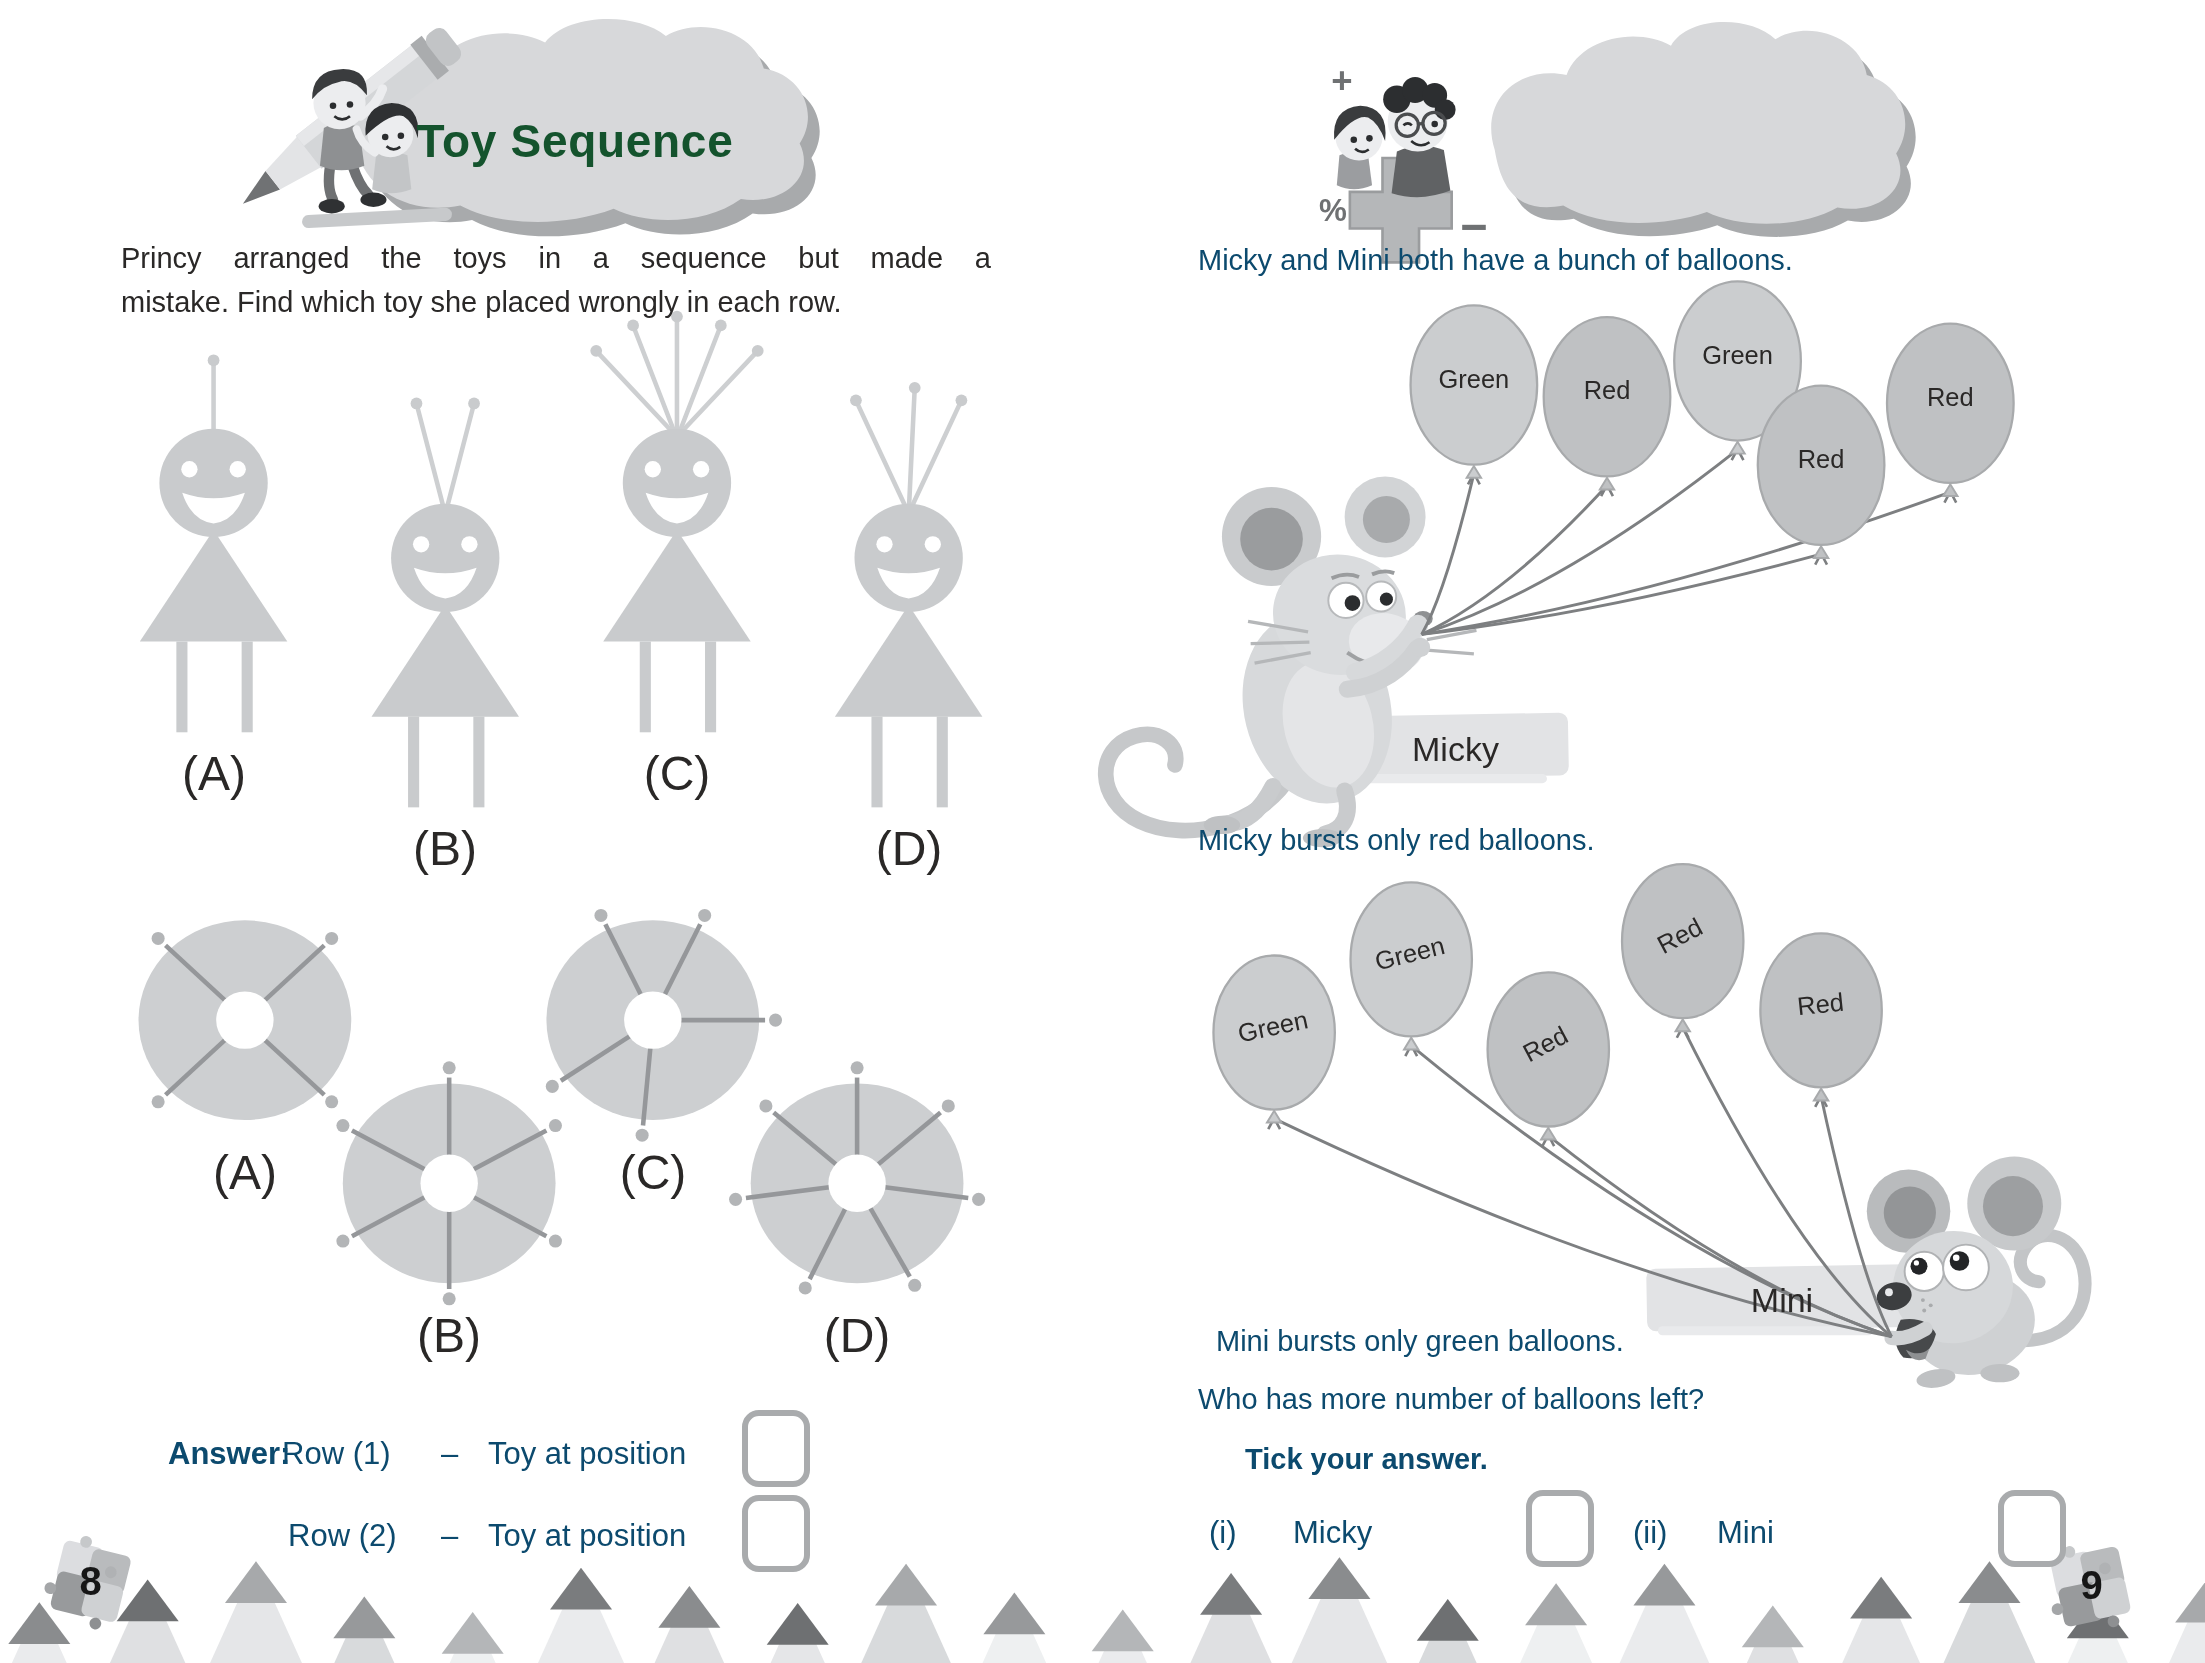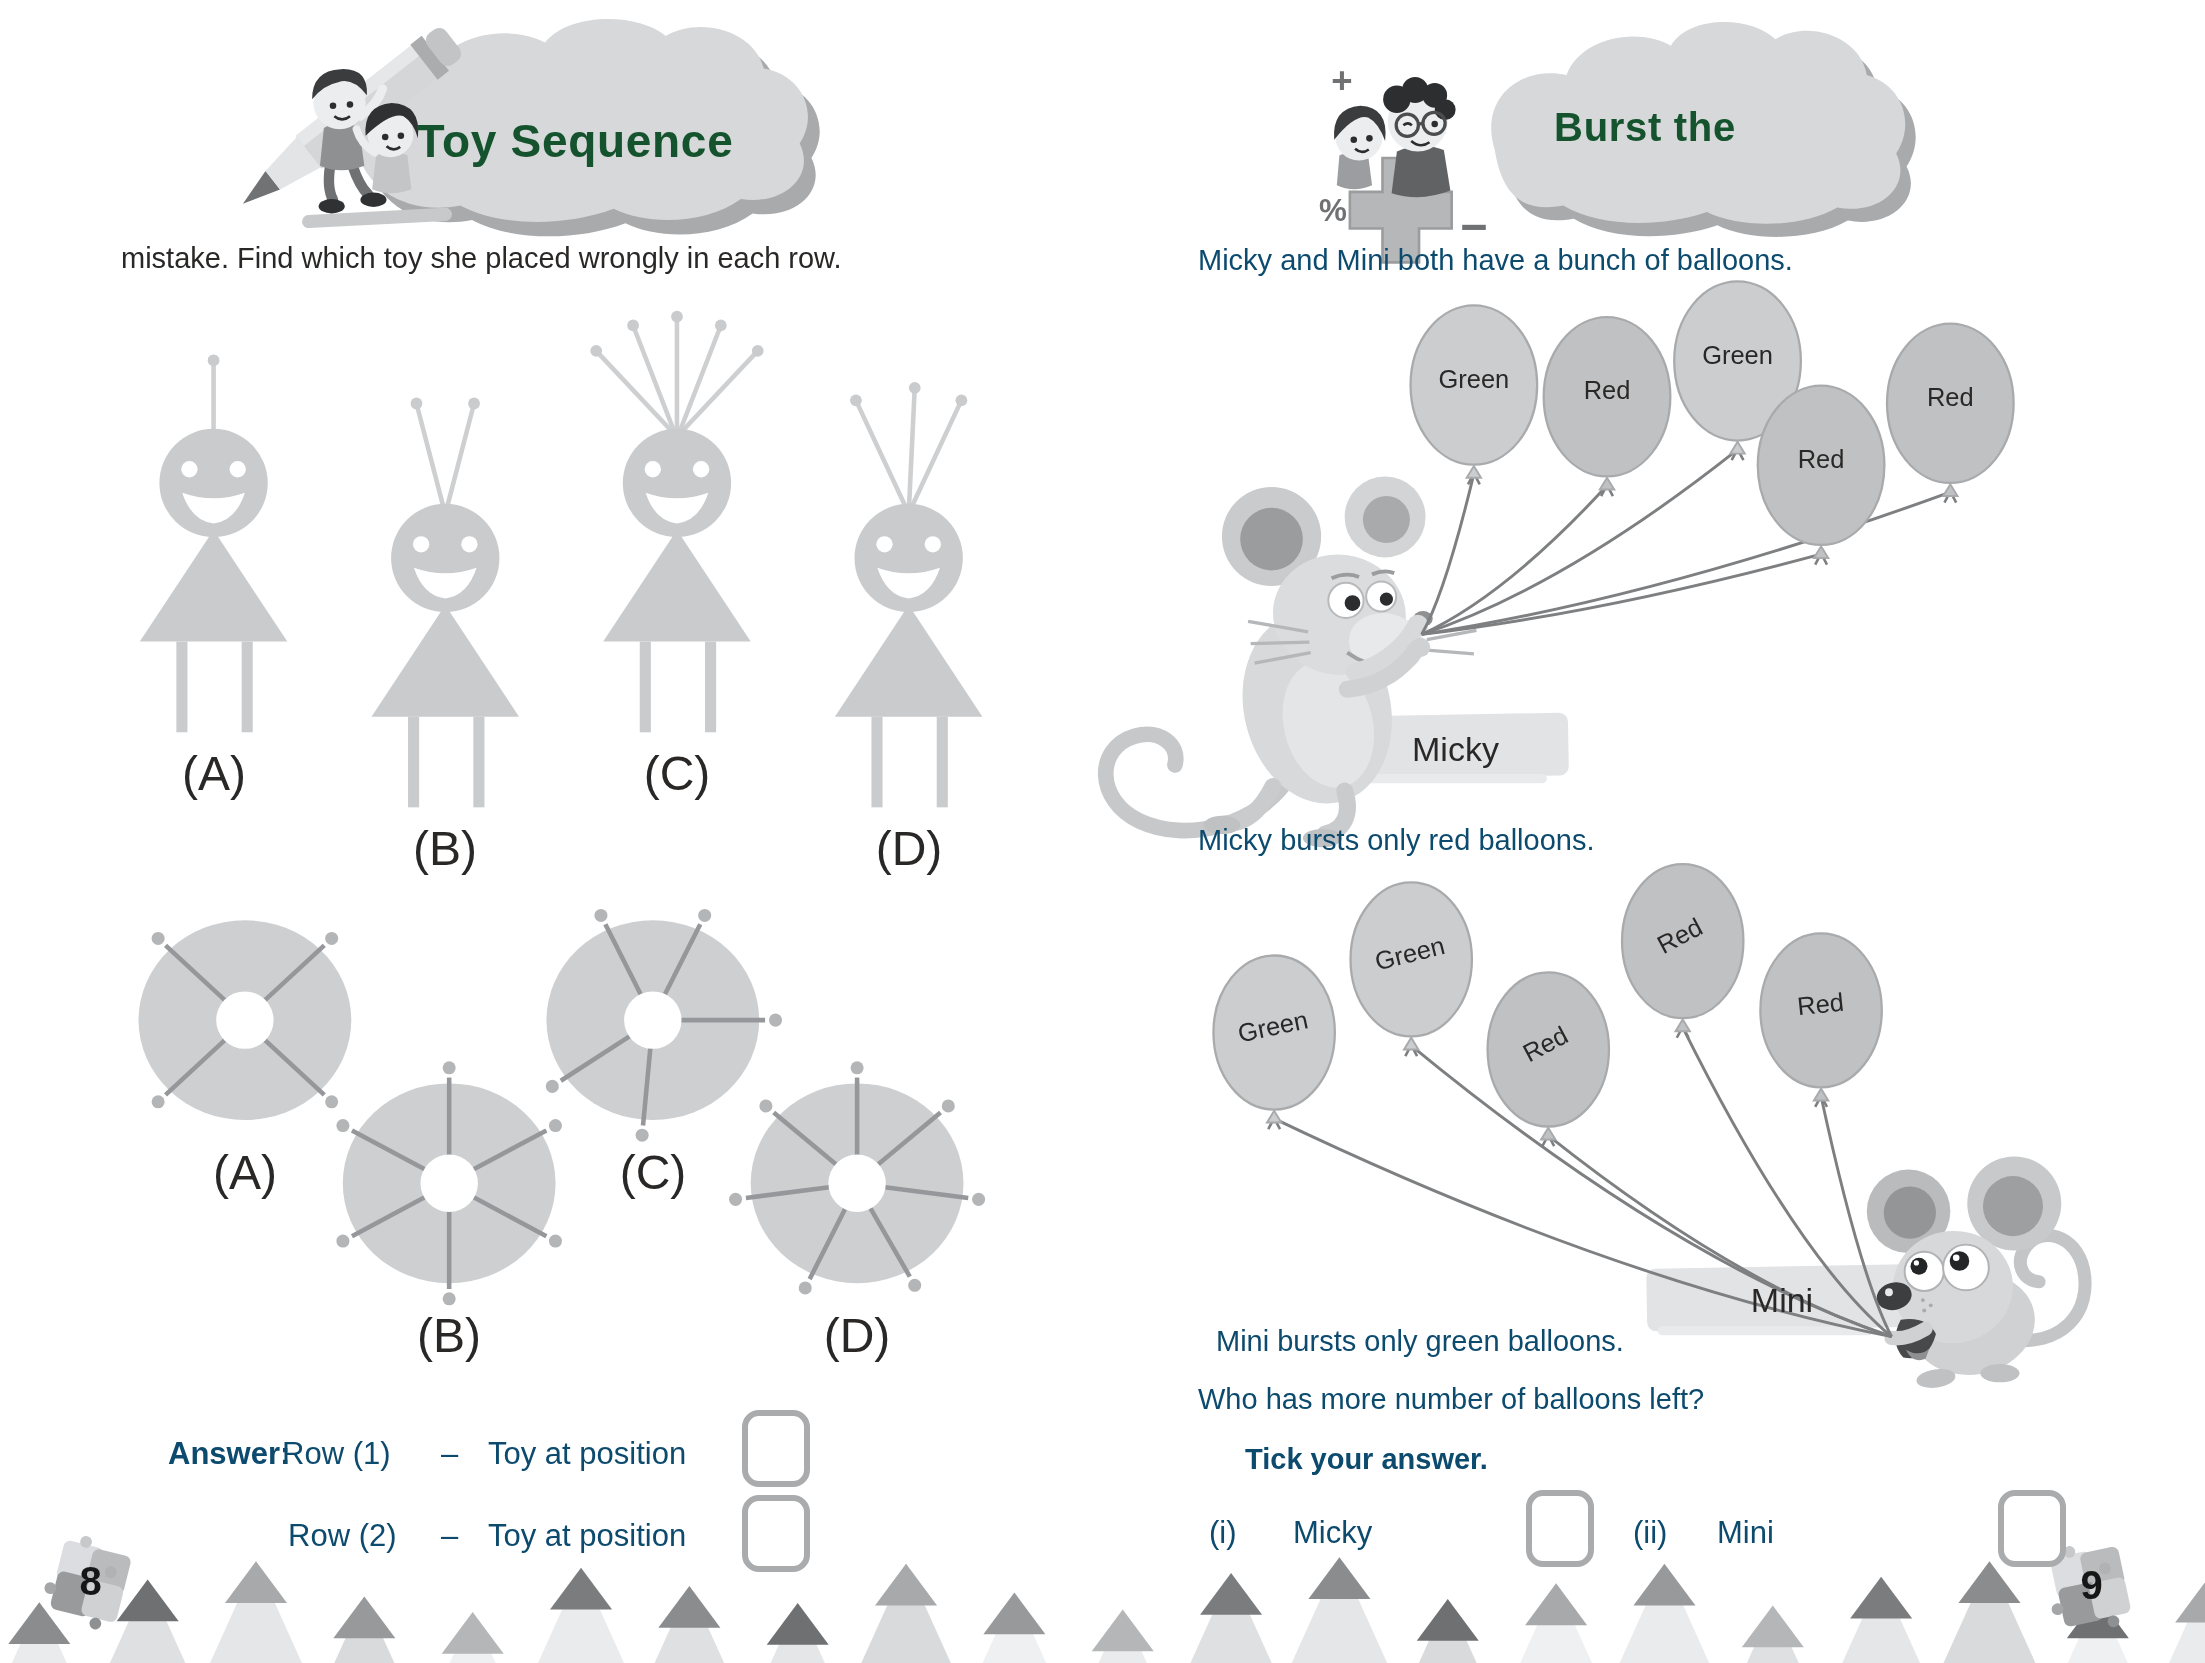--- a/index.html
+++ b/index.html
@@ -556,20 +556,21 @@
       <circle cx="-22" cy="-58" r="9" fill="#c6c8ca"></circle>
         <circle cx="26" cy="-22" r="9" fill="#b0b2b4"></circle>
       <circle cx="-58" cy="24" r="9" fill="#a4a6a8"></circle>
         <circle cx="22" cy="60" r="9" fill="#8e9092"></circle>
     </g>
   </svg>
 
   <div class="t title title-left">Toy Sequence</div>
 
   <div class="instr">
+    <div class="jline">Princy arranged the toys in a sequence but made a</div>
     <div>mistake. Find which toy she placed wrongly in each row.</div>
   </div>
 
   <div class="figlabel" style="left:142px;top:746px;">(A)</div>
   <div class="figlabel" style="left:373px;top:821px;">(B)</div>
   <div class="figlabel" style="left:605px;top:746px;">(C)</div>
   <div class="figlabel" style="left:837px;top:821px;">(D)</div>
 
   <div class="figlabel" style="left:173px;top:1145px;">(A)</div>
   <div class="figlabel" style="left:377px;top:1308px;">(B)</div>
@@ -583,21 +584,20 @@
   <div class="box" style="left:742px;top:1410px;"></div>
 
   <div class="t answord" style="left:288px;top:1518px;">Row (2)</div>
   <div class="t answord" style="left:441px;top:1518px;">–</div>
   <div class="t answord" style="left:488px;top:1518px;">Toy at position</div>
   <div class="box" style="left:742px;top:1495px;"></div>
 
   <div class="pagenum" style="left:61px;top:1559px;">8</div>
 
   <div class="t title title-right">
-    <div>Burst the</div>
   </div>
 
   <div class="t cap" style="left:1198px;top:244px;">Micky and Mini both have a bunch of balloons.</div>
   <div class="name-tag" style="left:1364px;top:730px;width:183px;">Micky</div>
   <div class="t cap" style="left:1198px;top:824px;">Micky bursts only red balloons.</div>
   <div class="name-tag" style="left:1697px;top:1281px;width:170px;">Mini</div>
   <div class="t cap" style="left:1216px;top:1325px;">Mini bursts only green balloons.</div>
   <div class="t cap" style="left:1198px;top:1383px;">Who has more number of balloons left?</div>
   <div class="t cap bold" style="left:1198px;top:1443px;">Tick your answer.</div>
 

